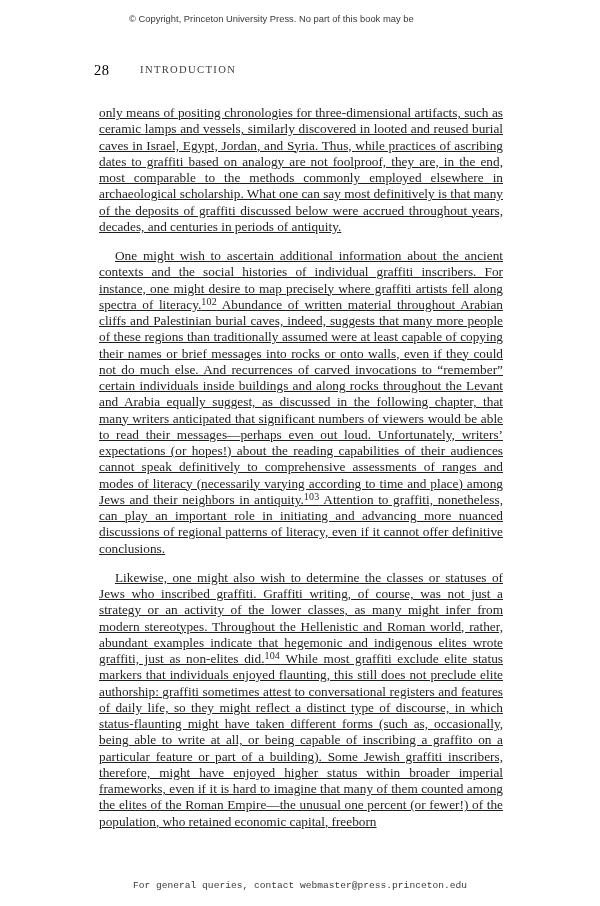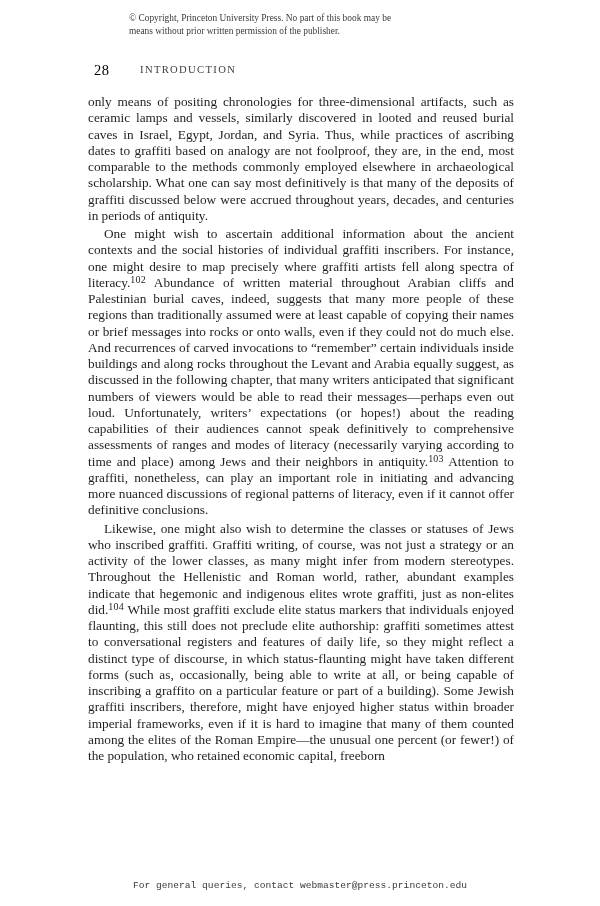--- a/index.html
+++ b/index.html
@@ -15,21 +15,21 @@
     color: #1a1a1a;
     overflow: hidden;
   }
 
   
   #copyright-notice {
     position: absolute;
     left: 129px;
     top: 12px;
     width: 346px;
-    font-family: Liberation Serif, serif;
+    font-family: Liberation Sans, sans-serif;
     font-size: 9.4px;
     line-height: 13.2px;
     color: #3a3a3a;
     text-align: left;
   }
   #copyright-notice .cl {
     display: block;
     white-space: pre;
   }
 
@@ -66,25 +66,26 @@
     position: absolute;
     left: 86px;
     top: 92px;
     width: 430px;
   }
   .para {
     font-size: 13.3px;
     line-height: 16.25px;
     text-align: justify;
     text-justify: inter-word;
-    margin: 2px;
+    margin: 13px;
     color: #1f1f1f;
     -webkit-hyphens: none;
     hyphens: none;
     word-spacing: -0.1px;
+    text-decoration: underline;
   }
   .para.indent {
     text-indent: 16px;
   }
   .para + .para {
     margin-top: 0;
   }
   sup.fn {
     font-size: 10px;
     line-height: 0;
@@ -102,21 +103,20 @@
     font-family: Liberation Mono, monospace;
     font-size: 9.6px;
     color: #3a3a3a;
   }
 </style>
 </head>
 <body>
 
 <div id="copyright-notice">
     <span class="cl">© Copyright, Princeton University Press. No part of this book may be</span>
-    <span class="cl">means without prior written permission of the publisher.</span>
   </div>
 
 <div id="running-head">
   <span class="folio">28</span>
   <span class="rh-title">INTRODUCTION</span>
 </div>
 
 <div id="body-text">
     <p class="para"><span>only means of positing chronologies for three-dimensional artifacts, such as ceramic lamps and vessels, similarly discovered in looted and reused burial caves in Israel, Egypt, Jordan, and Syria. Thus, while practices of ascribing dates to graffiti based on analogy are not foolproof, they are, in the end, most comparable to the methods commonly employed elsewhere in archaeological scholarship. What one can say most definitively is that many of the deposits of graffiti discussed below were accrued throughout years, decades, and centuries in periods of antiquity.</span></p>
     <p class="para indent"><span>One might wish to ascertain additional information about the ancient contexts and the social histories of individual graffiti inscribers. For instance, one might desire to map precisely where graffiti artists fell along spectra of literacy.</span><sup class="fn">102</sup><span> Abundance of written material throughout Arabian cliffs and Palestinian burial caves, indeed, suggests that many more people of these regions than traditionally assumed were at least capable of copying their names or brief messages into rocks or onto walls, even if they could not do much else. And recurrences of carved invocations to “remember” certain individuals inside buildings and along rocks throughout the Levant and Arabia equally suggest, as discussed in the following chapter, that many writers anticipated that significant numbers of viewers would be able to read their messages—perhaps even out loud. Unfortunately, writers’ expectations (or hopes!) about the reading capabilities of their audiences cannot speak definitively to comprehensive assessments of ranges and modes of literacy (necessarily varying according to time and place) among Jews and their neighbors in antiquity.</span><sup class="fn">103</sup><span> Attention to graffiti, nonetheless, can play an important role in initiating and advancing more nuanced discussions of regional patterns of literacy, even if it cannot offer definitive conclusions.</span></p>

